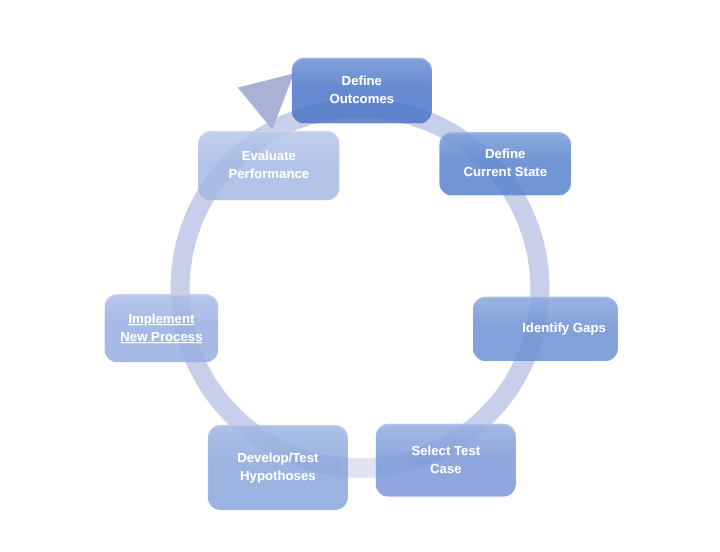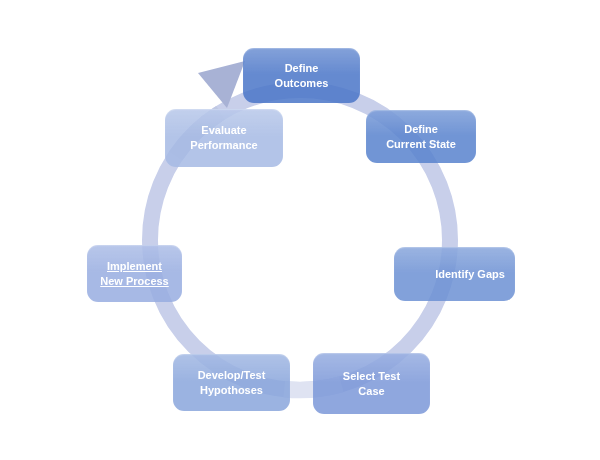--- a/index.html
+++ b/index.html
@@ -36,21 +36,21 @@
     border-radius: 11px;
     padding: 2px 4px;
     box-sizing: border-box;
     background-image: linear-gradient(180deg, rgba(255,255,255,0.20), rgba(255,255,255,0) 48%);
     box-shadow: inset 0 1px 1px rgba(255,255,255,0.25);
   }
   .step-1 { left: 243px; top: 48px;  width: 117px; height: 55px; }
   .step-2 { left: 366px; top: 110px; width: 110px; height: 53px; }
   .step-3 { left: 394px; top: 247px; width: 121px; height: 54px; }
   .step-4 { left: 313px; top: 353px; width: 117px; height: 61px; }
-  .step-5 { left: 173px; top: 354px; width: 117px; height: 57px; }
+  .step-5 { left: 173px; top: 354px; width: 117px; height: 71px; }
   .step-6 { left: 87px;  top: 245px; width: 95px; height: 57px; text-decoration: underline; }
   .step-7 { left: 117px; top: 109px; width: 118px; height: 58px; margin-left: 48px; }
 </style>
 </head>
 <body>
 
 <div class="canvas">
 
   <svg class="ring-svg" viewBox="0 0 600 460">
     <circle cx="300" cy="240" r="150" fill="none" stroke-width="16" stroke="#C8CFEA"></circle>

